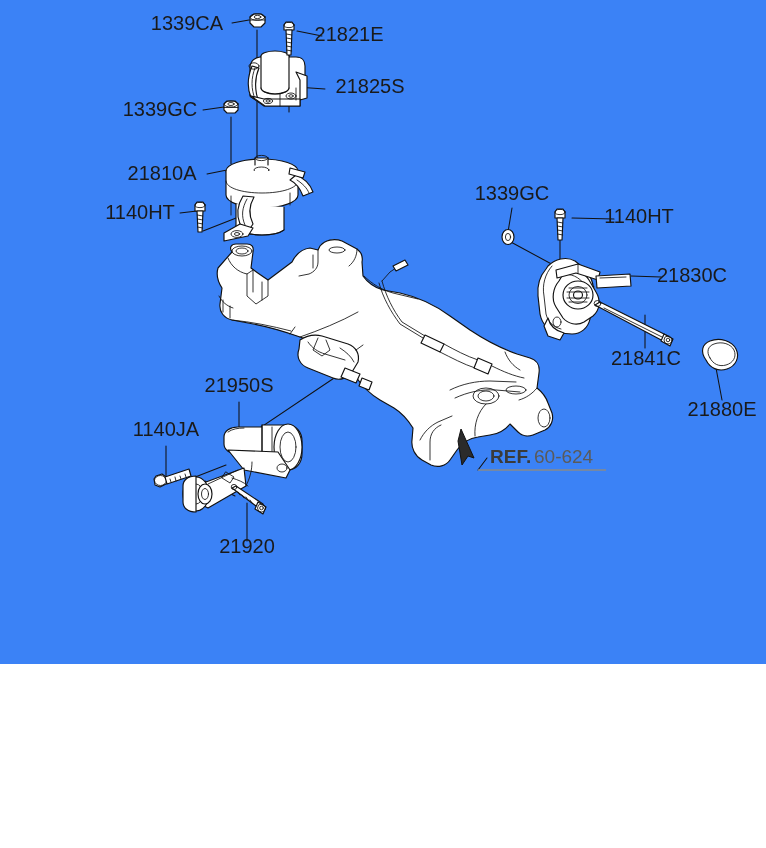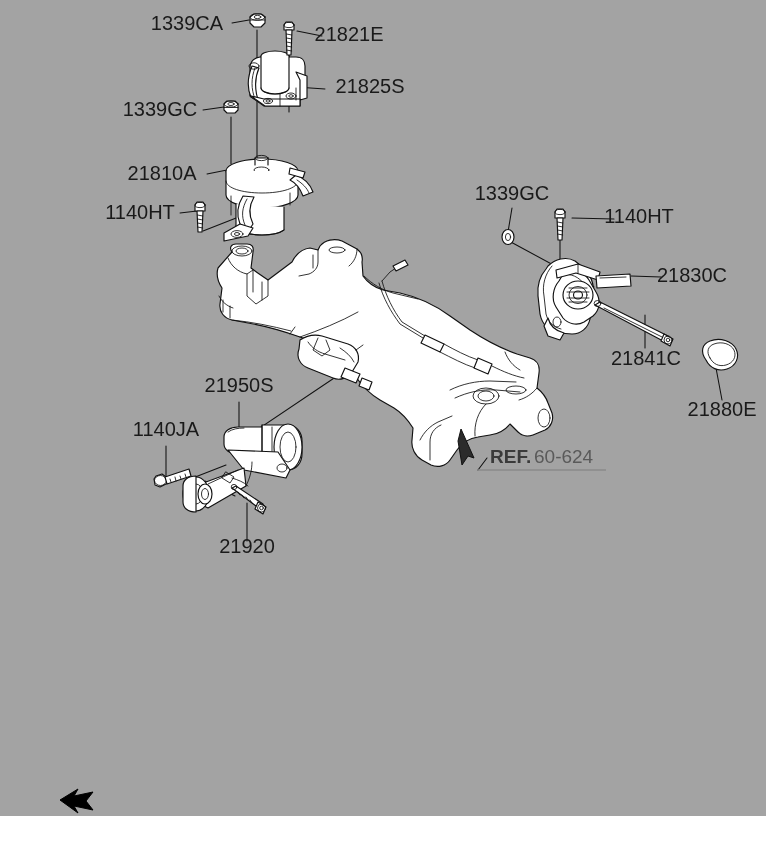--- a/index.html
+++ b/index.html
@@ -3,22 +3,22 @@
 <meta charset="utf-8">
 <style>
   html, body {
     margin: 0;
     padding: 0;
     background: #ffffff;
   }
   #page {
     position: relative;
     width: 766px;
-    height: 816px;
-    background: #a3a3a3;
+    height: 664px;
+    background: #3b82f6;
     font-family: "Liberation Sans", sans-serif;
     overflow: hidden;
     text-align: right;
   }
   svg { display: block; }
   .pn {
     font-family: "Liberation Sans", sans-serif;
     font-size: 20px;
     fill: #1a1a1a;
     letter-spacing: 0px;

